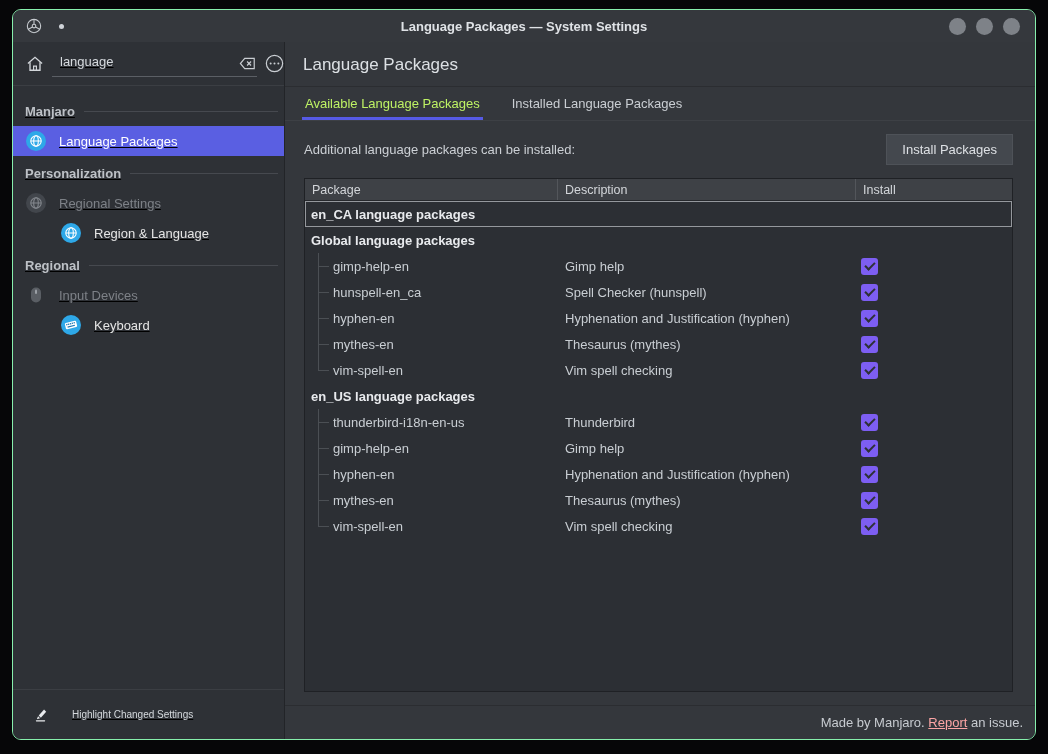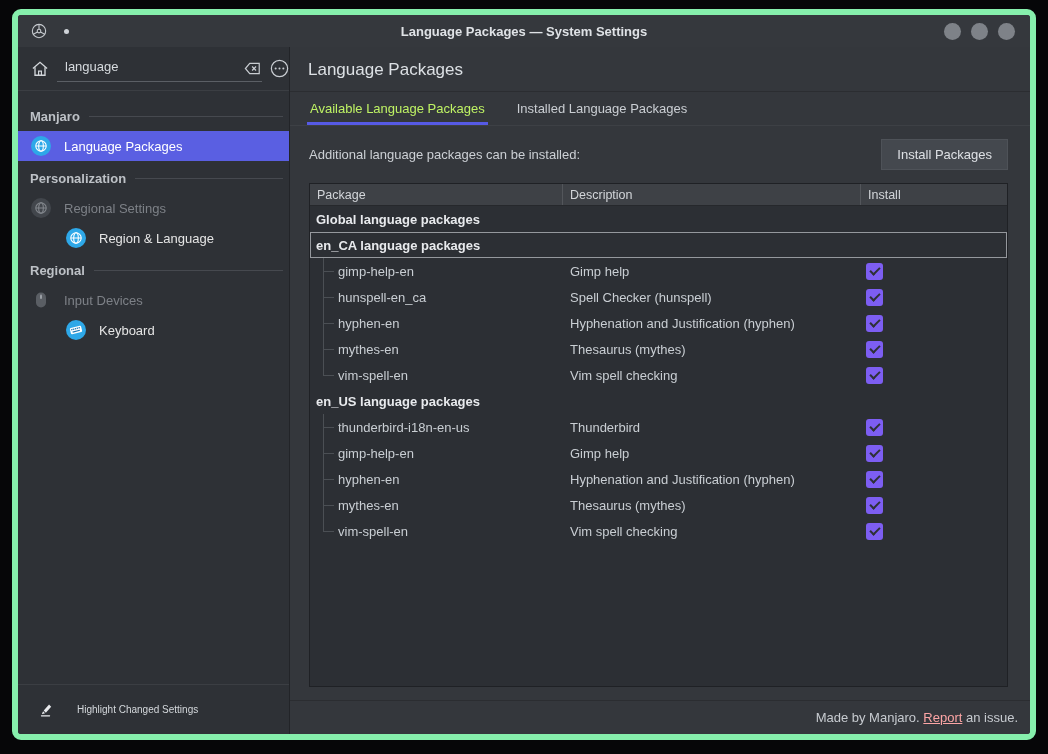--- a/index.html
+++ b/index.html
@@ -1,33 +1,33 @@
 <!DOCTYPE html>
 <html><head>
 <meta charset="utf-8">
 <style>
   * { margin:0; padding:0; box-sizing:border-box; }
   html,body { width:1048px; height:754px; background:#060608; font-family:"Liberation Sans","DejaVu Sans",sans-serif; overflow:hidden; }
 
   .window { position:absolute; left:12px; top:9px; width:1024px; height:731px;
-            background:#303338; border-radius:9px; overflow:hidden; border:6px solid #86efac; }
+            background:#303338; border-radius:9px; overflow:hidden; border:1px solid #86efac; }
 
   
   .titlebar { height:32px; background:#35383d; display:flex; align-items:center; position:relative; }
   .tb-left { display:flex; align-items:center; gap:15px; padding-left:11px; z-index:2; }
   .tb-dot { width:5px; height:5px; border-radius:50%; background:#cfd3d8; }
   .tb-title { position:absolute; left:0; right:0; text-align:center; font-size:13px; font-weight:600; color:#dfe2e6; z-index:1; }
   .tb-controls { margin-left:auto; display:flex; gap:10px; padding-right:15px; z-index:2; }
   .tb-btn { width:17px; height:17px; border-radius:50%; background:#7e8288; cursor:pointer; }
 
   
   .wbody { display:flex; height:calc(100% - 32px); }
 
   
-  .sidebar { width:272px; background:#2e3136; border-right:1px solid #222428; display:flex; flex-direction:column; }
+  .sidebar { width:272px; background:#2e3136; border-right:1px solid #222428; display:flex; flex-direction:column;text-decoration:underline; }
   .search-row { height:44px; flex:none; display:flex; align-items:center; gap:7px; padding:0 8px 0 12px; border-bottom:1px solid #3b3e43; }
   .icon-btn { display:flex; align-items:center; justify-content:center; flex:none; cursor:pointer; }
   .search-field { flex:1; display:flex; align-items:center; border-bottom:1px solid #5b5f65; height:27px; }
   .search-field input { flex:1; background:transparent; border:none; outline:none; color:#d6dade; font-size:13px; padding:0 2px 3px 8px; font-family:inherit; min-width:0; }
   .side-scroll { flex:1; padding-top:8px; }
   .section-header { display:flex; align-items:center; gap:9px; padding:10px 6px 7px 12px; font-size:13px; font-weight:700; color:#bdc1c6; }
   .section-header .rule { flex:1; height:1px; background:#46494f; }
   .side-item { display:flex; align-items:center; gap:13px; height:30px; padding-left:13px; font-size:13px; color:#e5e5e5; cursor:pointer; }
   .side-item.selected { background:#5a5fe2; color:#ffffff; }
   .side-item.disabled { color:#7d8187; cursor:default; }
@@ -237,28 +237,28 @@
           <button class="install-btn">Install Packages</button>
         </div>
 
         <div class="table">
           <div class="thead">
             <div class="hc hc1">Package</div>
             <div class="hc hc2">Description</div>
             <div class="hc hc3">Install</div>
           </div>
 
+          <div class="trow group focused">
+            <span>en_CA language packages</span>
+          </div>
+
           <div class="trow group">
             <span>Global language packages</span>
           </div>
 
-          <div class="trow group focused">
-            <span>en_CA language packages</span>
-          </div>
-
           <div class="trow pkg">
             <div class="c1">
                 <span class="tv"></span>
                 <span class="th"></span>
               <span>gimp-help-en</span>
               </div>
             <div class="c2">Gimp help</div>
             <div class="c3">
                 <span class="checkbox"></span>
               </div>

